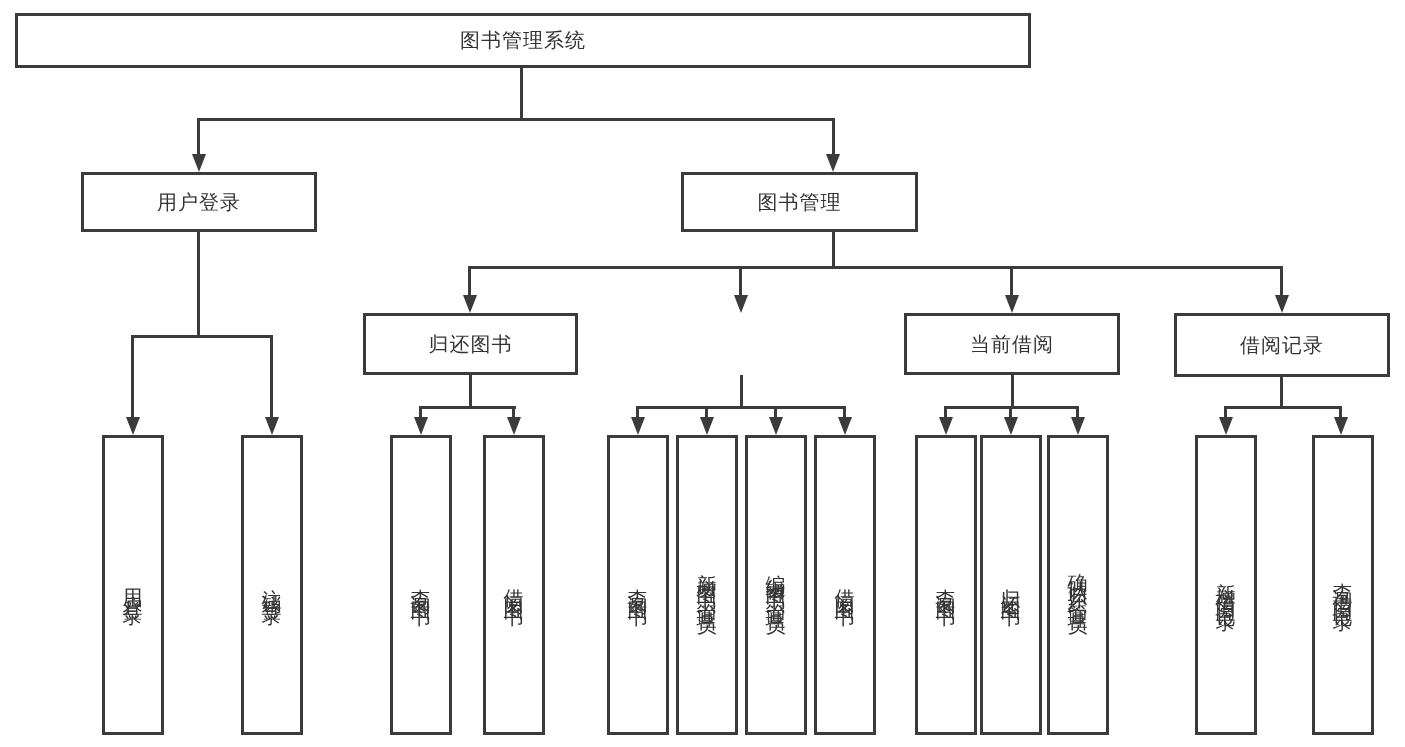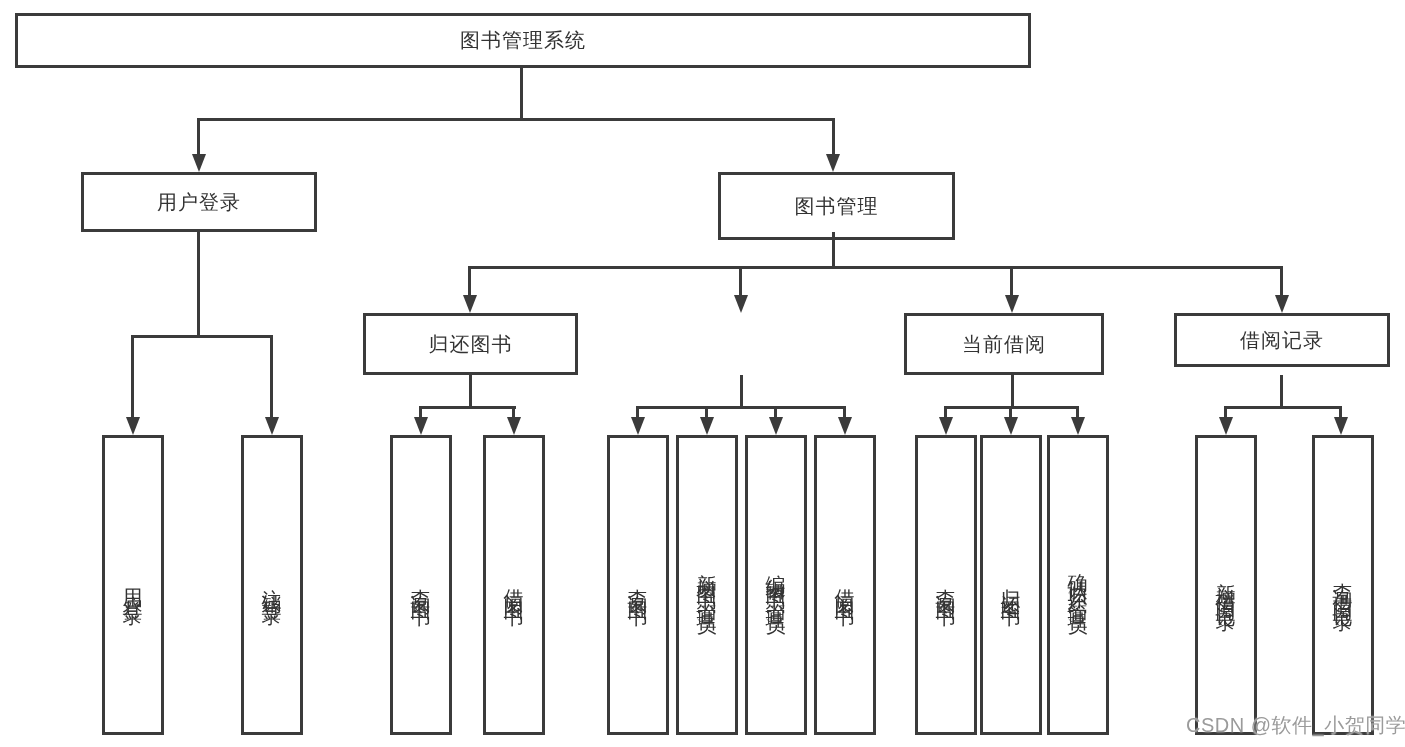--- a/index.html
+++ b/index.html
@@ -64,43 +64,43 @@
   <div class="box" style="left:15px;top:13px;width:1016px;height:55px">图书管理系统</div>
 
   <div class="vline" style="left:520px;top:68px;height:52px"></div>
   <div class="hline" style="left:197px;top:118px;width:638px"></div>
   <div class="vline" style="left:197px;top:118px;height:36px"></div>
   <div class="arrowhead" style="left:192px;top:154px"></div>
   <div class="vline" style="left:832px;top:118px;height:36px"></div>
   <div class="arrowhead" style="left:826px;top:154px"></div>
 
   <div class="box" style="left:81px;top:172px;width:236px;height:60px">用户登录</div>
-  <div class="box" style="left:718px;top:172px;width:237px;height:68px">图书管理</div>
+  <div class="box" style="left:681px;top:172px;width:237px;height:60px">图书管理</div>
 
   <div class="vline" style="left:197px;top:232px;height:105px"></div>
   <div class="hline" style="left:131px;top:335px;width:142px"></div>
   <div class="vline" style="left:131px;top:335px;height:82px"></div>
   <div class="arrowhead" style="left:126px;top:417px"></div>
   <div class="vline" style="left:270px;top:335px;height:82px"></div>
   <div class="arrowhead" style="left:265px;top:417px"></div>
 
   <div class="vline" style="left:832px;top:232px;height:36px"></div>
   <div class="hline" style="left:468px;top:266px;width:815px"></div>
   <div class="vline" style="left:468px;top:266px;height:29px"></div>
   <div class="arrowhead" style="left:463px;top:295px"></div>
   <div class="vline" style="left:739px;top:266px;height:29px"></div>
   <div class="arrowhead" style="left:734px;top:295px"></div>
   <div class="vline" style="left:1010px;top:266px;height:29px"></div>
   <div class="arrowhead" style="left:1005px;top:295px"></div>
   <div class="vline" style="left:1280px;top:266px;height:29px"></div>
   <div class="arrowhead" style="left:1275px;top:295px"></div>
 
   <div class="box" style="left:363px;top:313px;width:215px;height:62px">归还图书</div>
-  <div class="box" style="left:904px;top:313px;width:200px;height:62px">当前借阅</div>
-  <div class="box" style="left:1174px;top:313px;width:216px;height:54px">借阅记录</div>
+  <div class="box" style="left:904px;top:313px;width:216px;height:62px">当前借阅</div>
+  <div class="box" style="left:1174px;top:313px;width:216px;height:64px">借阅记录</div>
 
   <div class="vline" style="left:469px;top:375px;height:31px"></div>
   <div class="hline" style="left:419px;top:406px;width:97px"></div>
   <div class="vline" style="left:419px;top:406px;height:11px"></div>
   <div class="arrowhead" style="left:414px;top:417px"></div>
   <div class="vline" style="left:512px;top:406px;height:11px"></div>
   <div class="arrowhead" style="left:507px;top:417px"></div>
 
   <div class="vline" style="left:740px;top:375px;height:31px"></div>
   <div class="hline" style="left:636px;top:406px;width:210px"></div>
@@ -140,15 +140,14 @@
   <div class="box vertical" style="left:745px;top:435px;width:62px;height:300px">编辑图书（管理员）</div>
   <div class="box vertical" style="left:814px;top:435px;width:62px;height:300px">借阅图书</div>
 
   <div class="box vertical" style="left:915px;top:435px;width:62px;height:300px">查询图书</div>
   <div class="box vertical" style="left:980px;top:435px;width:62px;height:300px">归还图书</div>
   <div class="box vertical" style="left:1047px;top:435px;width:62px;height:300px">确认归还（管理员）</div>
 
   <div class="box vertical" style="left:1195px;top:435px;width:62px;height:300px">新增借阅记录</div>
   <div class="box vertical" style="left:1312px;top:435px;width:62px;height:300px">查询借阅记录</div>
 
-  <div class="watermark">CSDN @软件_小贺同学</div>
 
 </div>
 
 </body></html>

